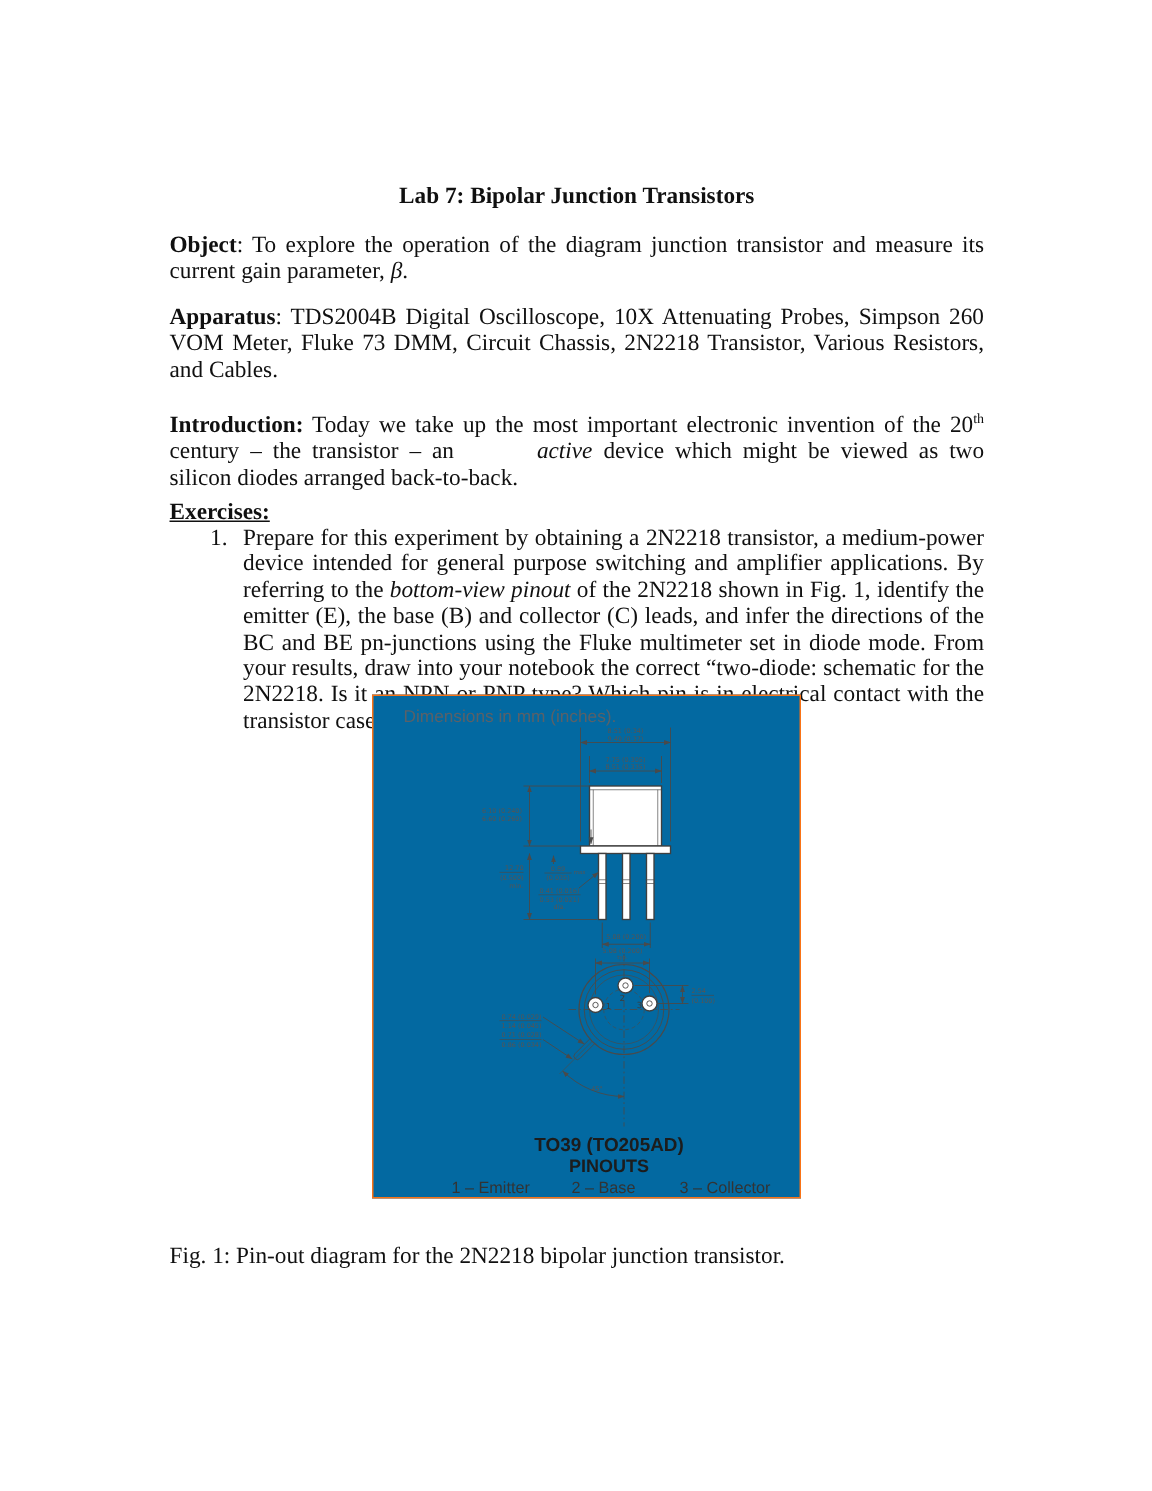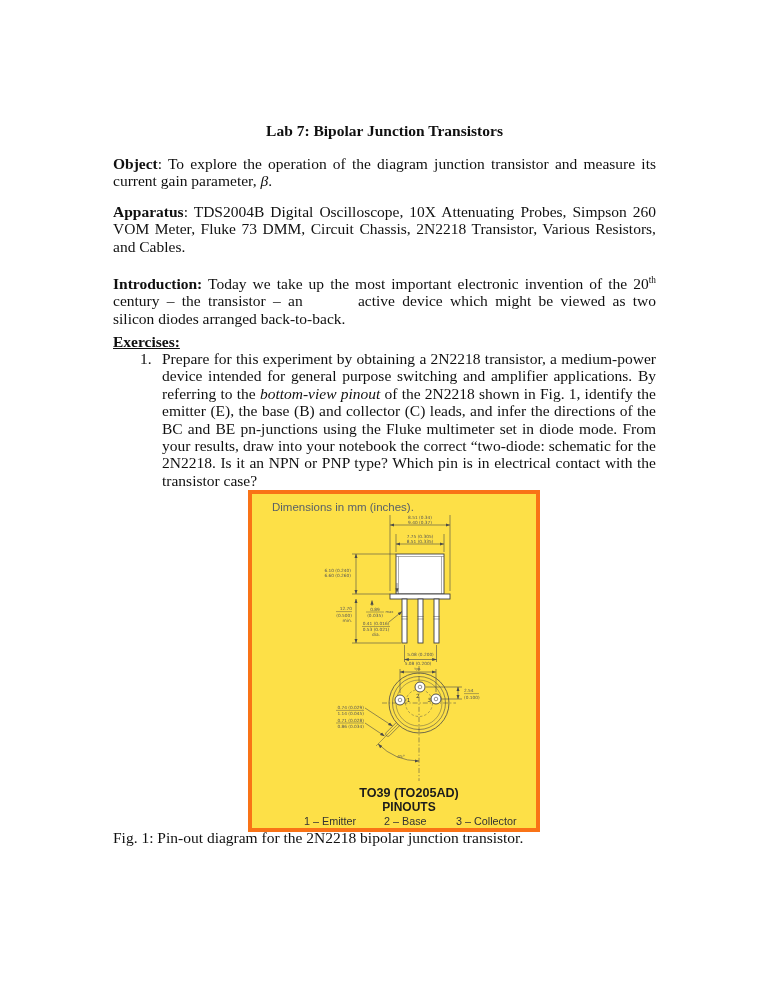--- a/index.html
+++ b/index.html
@@ -8,22 +8,22 @@
   .hdr{position:absolute;left:113px;top:83px;width:543px;display:flex;
        justify-content:space-between;font-size:15.5px;}
   .title{position:absolute;left:113px;top:122px;width:543px;text-align:center;
          font-weight:bold;font-size:15.5px;}
   .para{position:absolute;left:113px;width:543px;font-size:15.5px;line-height:17.4px;
         text-align:justify;text-align-last:left;}
   sup{font-size:60%;line-height:0;vertical-align:super;}
   .list-item{position:absolute;left:138px;top:350px;width:518px;font-size:15.5px;line-height:17.4px;}
   .list-num{position:absolute;left:2px;top:0;}
   .list-text{margin-left:24px;text-align:justify;text-align-last:left;}
-  .figure-box{position:absolute;left:248px;top:490px;width:284px;height:334px;
-              border:4px solid #f97316;background:#fde047;}
+  .figure-box{position:absolute;left:248px;top:463px;width:284px;height:334px;
+              border:1px solid #f97316;background:#0369a1;}
   .caption{position:absolute;left:113px;top:829px;width:543px;text-align:left;font-size:15.5px;}
   
   .dl{stroke:#4a4a4a;stroke-width:.6;fill:none}
   .cl{stroke:#4a4a4a;stroke-width:.55;fill:none;stroke-dasharray:5 2 1.2 2}
   .ol{stroke:#3f3f3f;stroke-width:.9;fill:#fff}
   .thin{stroke:#4a4a4a;stroke-width:.45;fill:none}
   text{stroke:none}
   .dt{font-family:"DejaVu Sans","Liberation Sans",sans-serif;font-size:4.3px;fill:#555}
   .dt2{font-family:"DejaVu Sans","Liberation Sans",sans-serif;font-size:3.6px;fill:#555}
   .pn{font-family:"DejaVu Sans","Liberation Sans",sans-serif;font-size:5.6px;fill:#3c3c3c}
@@ -37,21 +37,21 @@
 
 <div class="page">
 
 
   <div class="title">Lab 7: Bipolar Junction Transistors</div>
 
   <div class="para" style="top:155px"><span style="font-weight: bold;">Object</span><span>: To explore the operation of the diagram junction transistor and measure its current gain parameter, </span><span style="font-style: italic;">β</span><span>.</span></div>
 
   <div class="para" style="top:203px"><span style="font-weight: bold;">Apparatus</span><span>: TDS2004B Digital Oscilloscope, 10X Attenuating Probes, Simpson 260 VOM Meter, Fluke 73 DMM, Circuit Chassis, 2N2218 Transistor, Various Resistors, and Cables.</span></div>
 
-  <div class="para" style="top:275px"><span style="font-weight: bold;">Introduction:</span><span> Today we take up the most important electronic invention of the 20</span><sup>th</sup><span> century – the transistor – an </span><span style=" margin-left: 48px;">active</span><span> device which might be viewed as two silicon diodes arranged back-to-back.</span></div>
+  <div class="para" style="top:275px"><span style="font-weight: bold;">Introduction:</span><span> Today we take up the most important electronic invention of the 20</span><sup>th</sup><span> century – the transistor – an </span><span style="font-style: italic; margin-left: 48px;">active</span><span> device which might be viewed as two silicon diodes arranged back-to-back.</span></div>
 
   <div class="para" style="top:333px"><span style="font-weight: bold; text-decoration: underline;">Exercises:</span></div>
 
   <div class="list-item">
     <span class="list-num">1.</span>
     <div class="list-text"><span>Prepare for this experiment by obtaining a 2N2218 transistor, a medium-power device intended for general purpose switching and amplifier applications. By referring to the </span><span style="font-style: italic;">bottom-view pinout</span><span> of the 2N2218 shown in Fig. 1, identify the emitter (E), the base (B) and collector (C) leads, and infer the directions of the BC and BE pn-junctions using the Fluke multimeter set in diode mode.  From your results, draw into your notebook the correct “two-diode: schematic for the 2N2218.  Is it an NPN or PNP type? Which pin is in electrical contact with the transistor case?</span></div>
   </div>
 
   <div class="figure-box">
     <svg width="284" height="334" viewBox="0 0 284 334">

